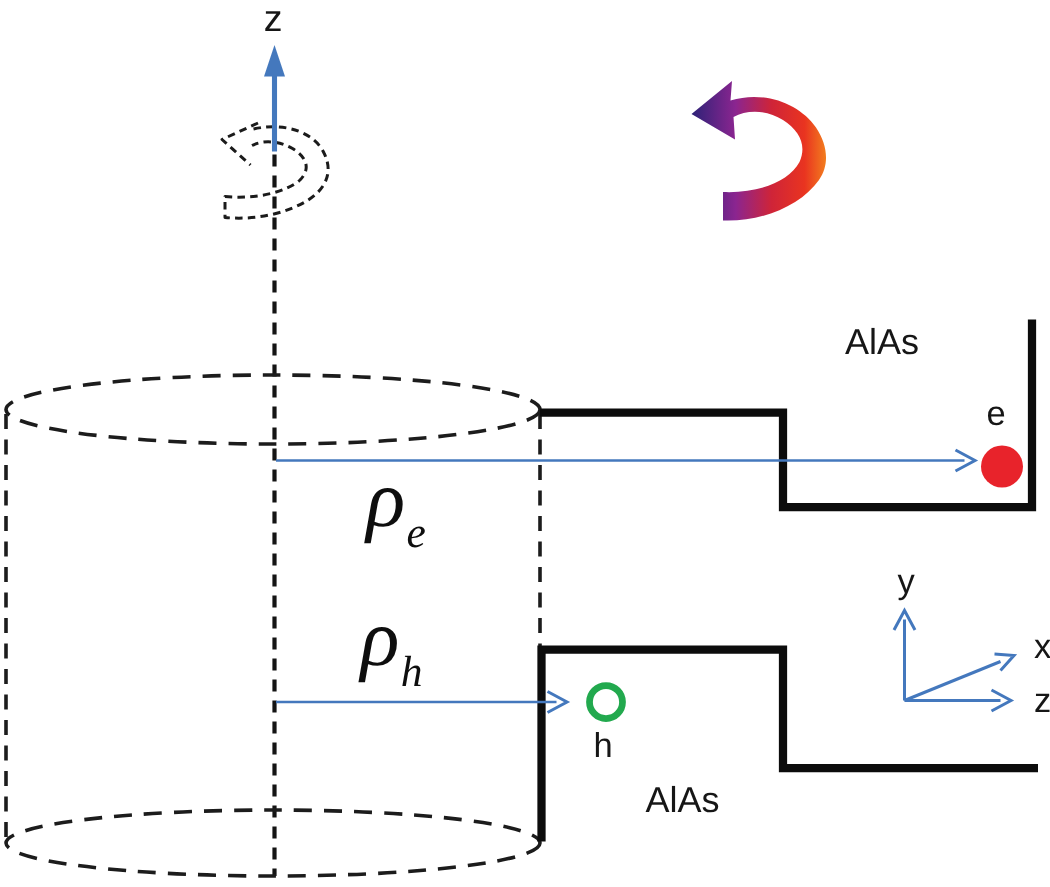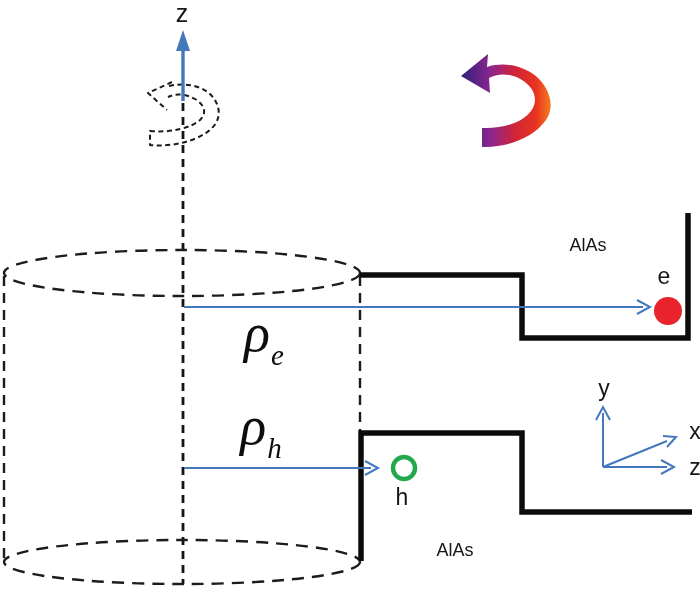--- a/index.html
+++ b/index.html
@@ -11,21 +11,21 @@
     overflow:hidden;
   }
   #stage svg{position:absolute;left:0;top:0;}
   .lbl{
     position:absolute;
     transform:translate(-50%,-50%);
     color:#161616;
     white-space:nowrap;
     line-height:1;
   }
-  .lbl-material{font-size:18px;margin-top:16px;}
+  .lbl-material{font-size:24px;}
   .lbl-axis{font-size:23px;}
   .lbl-z-top{font-size:25px;}
   .lbl-particle{font-size:23px;}
   .rho{
     position:absolute;
     transform:translate(-50%,-50%);
     white-space:nowrap;
     color:#0e0e0e;
     line-height:1;
   }

